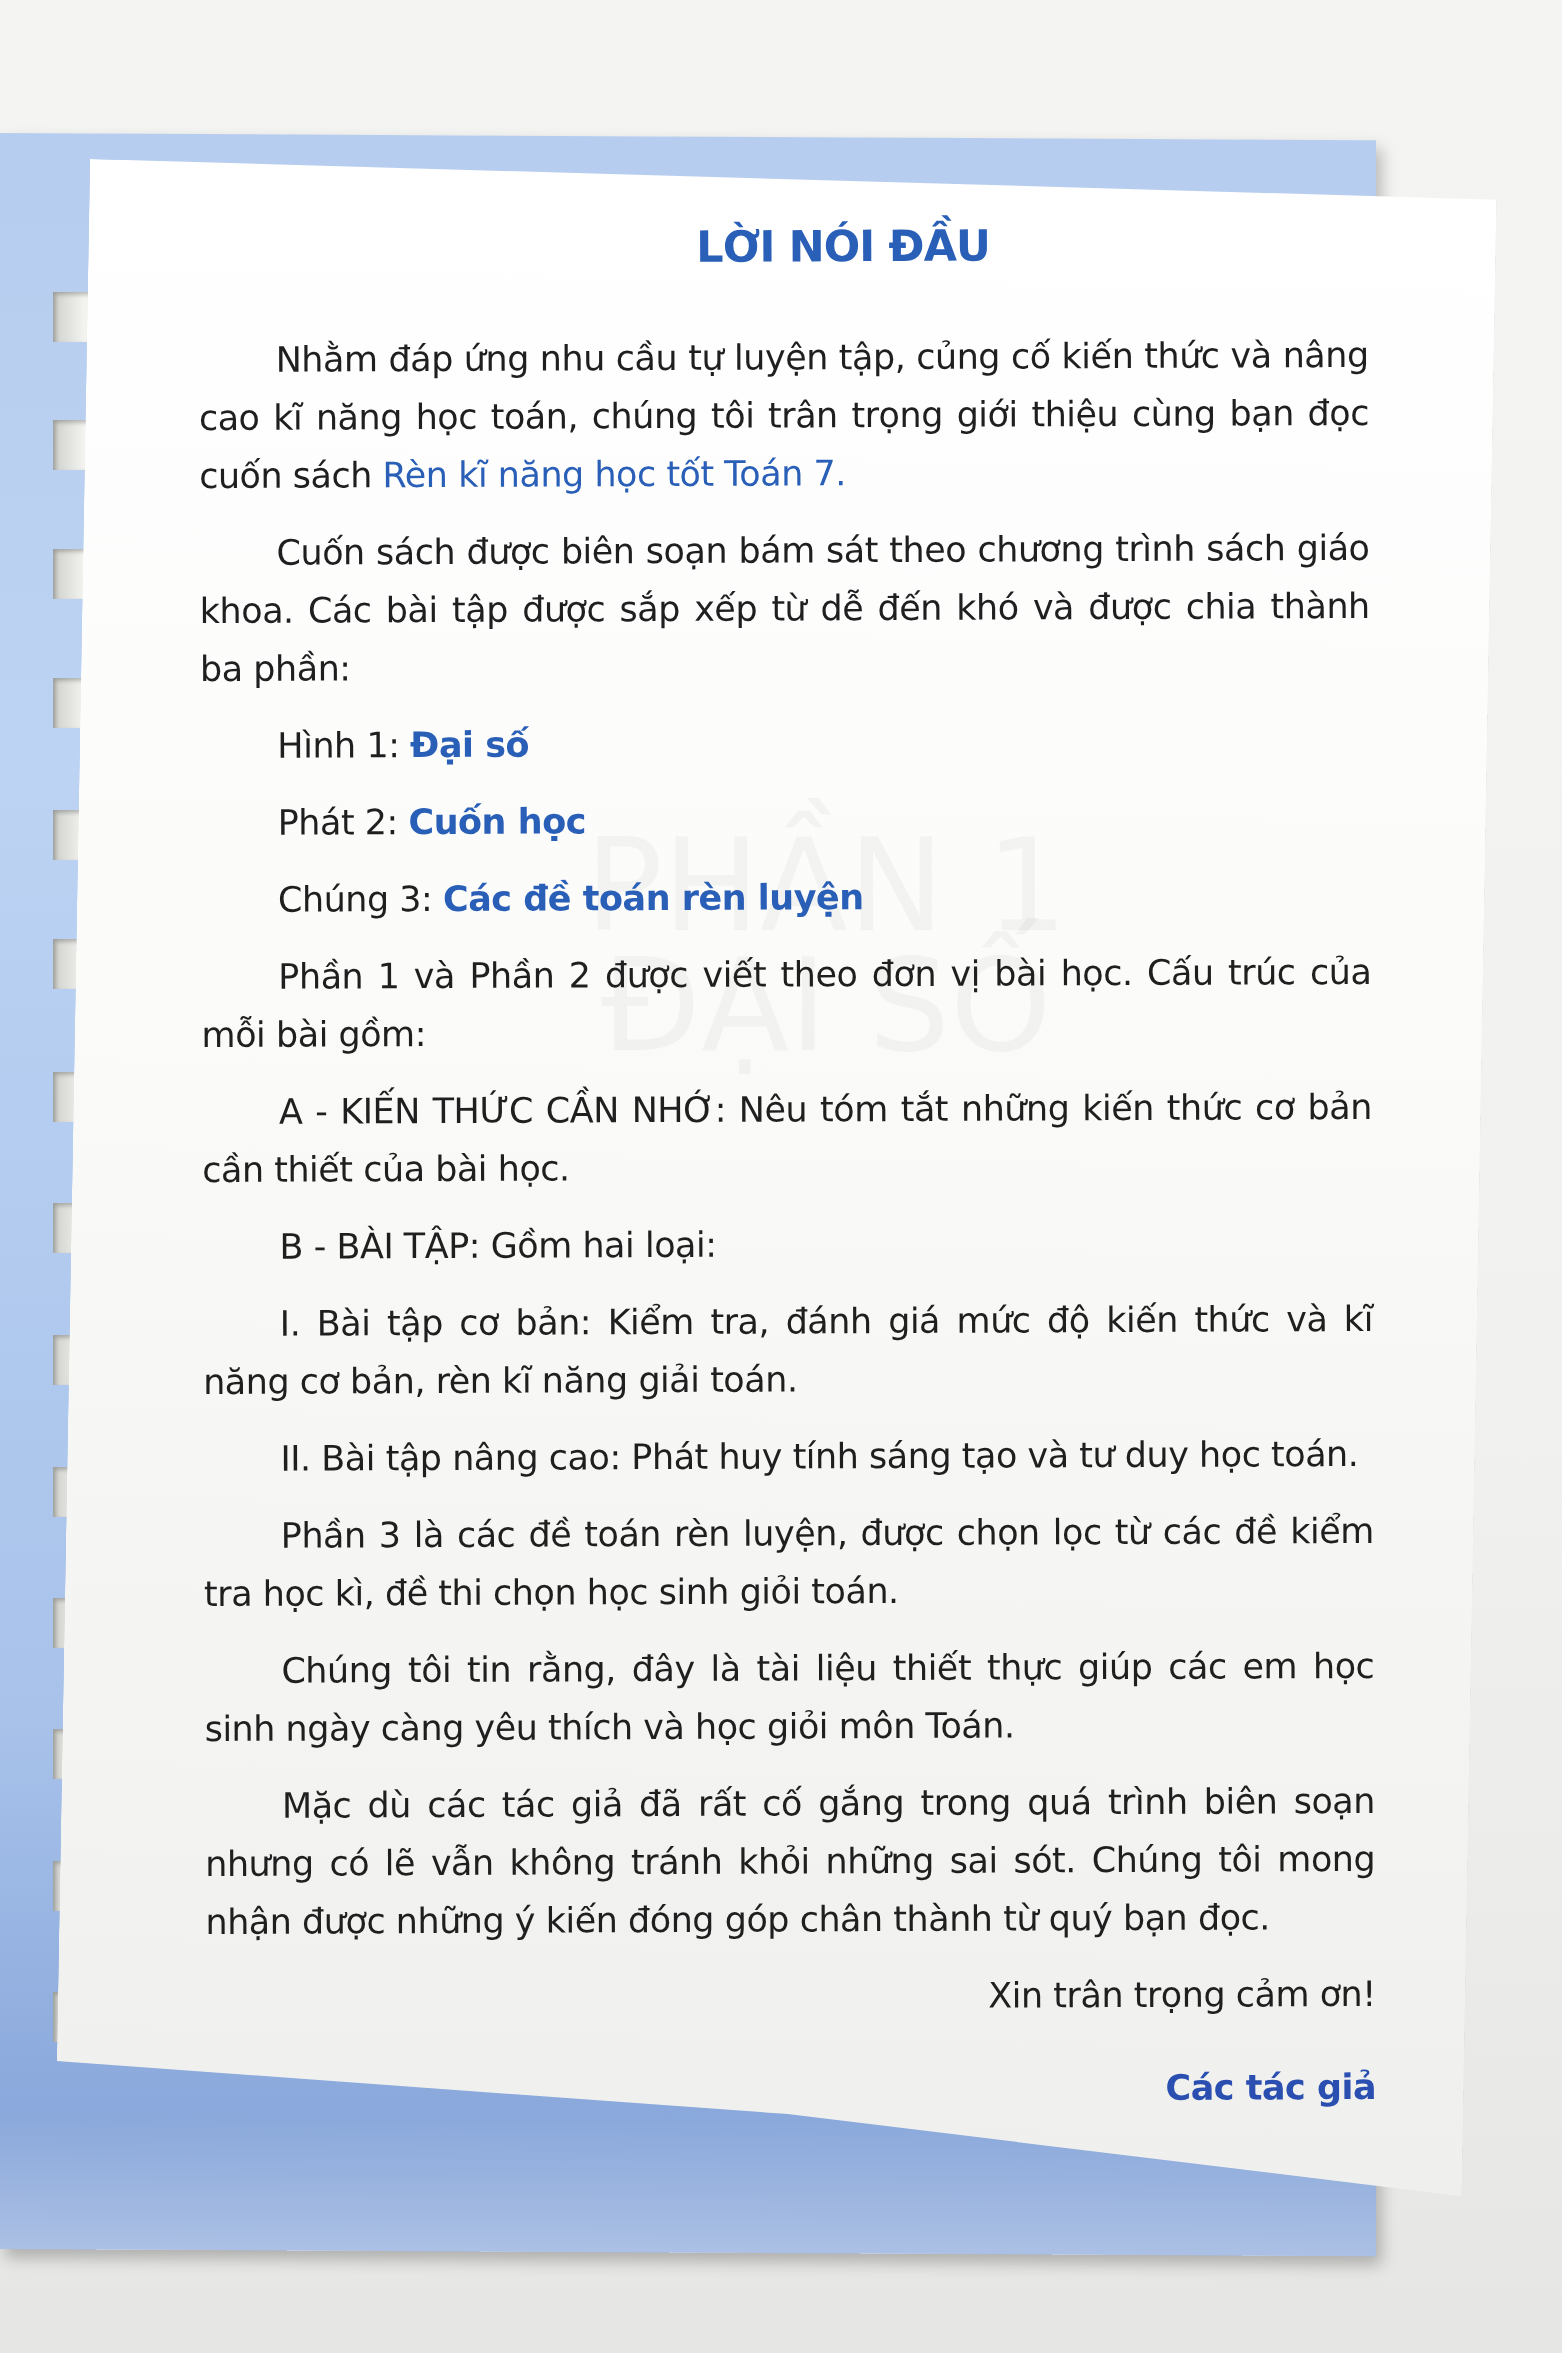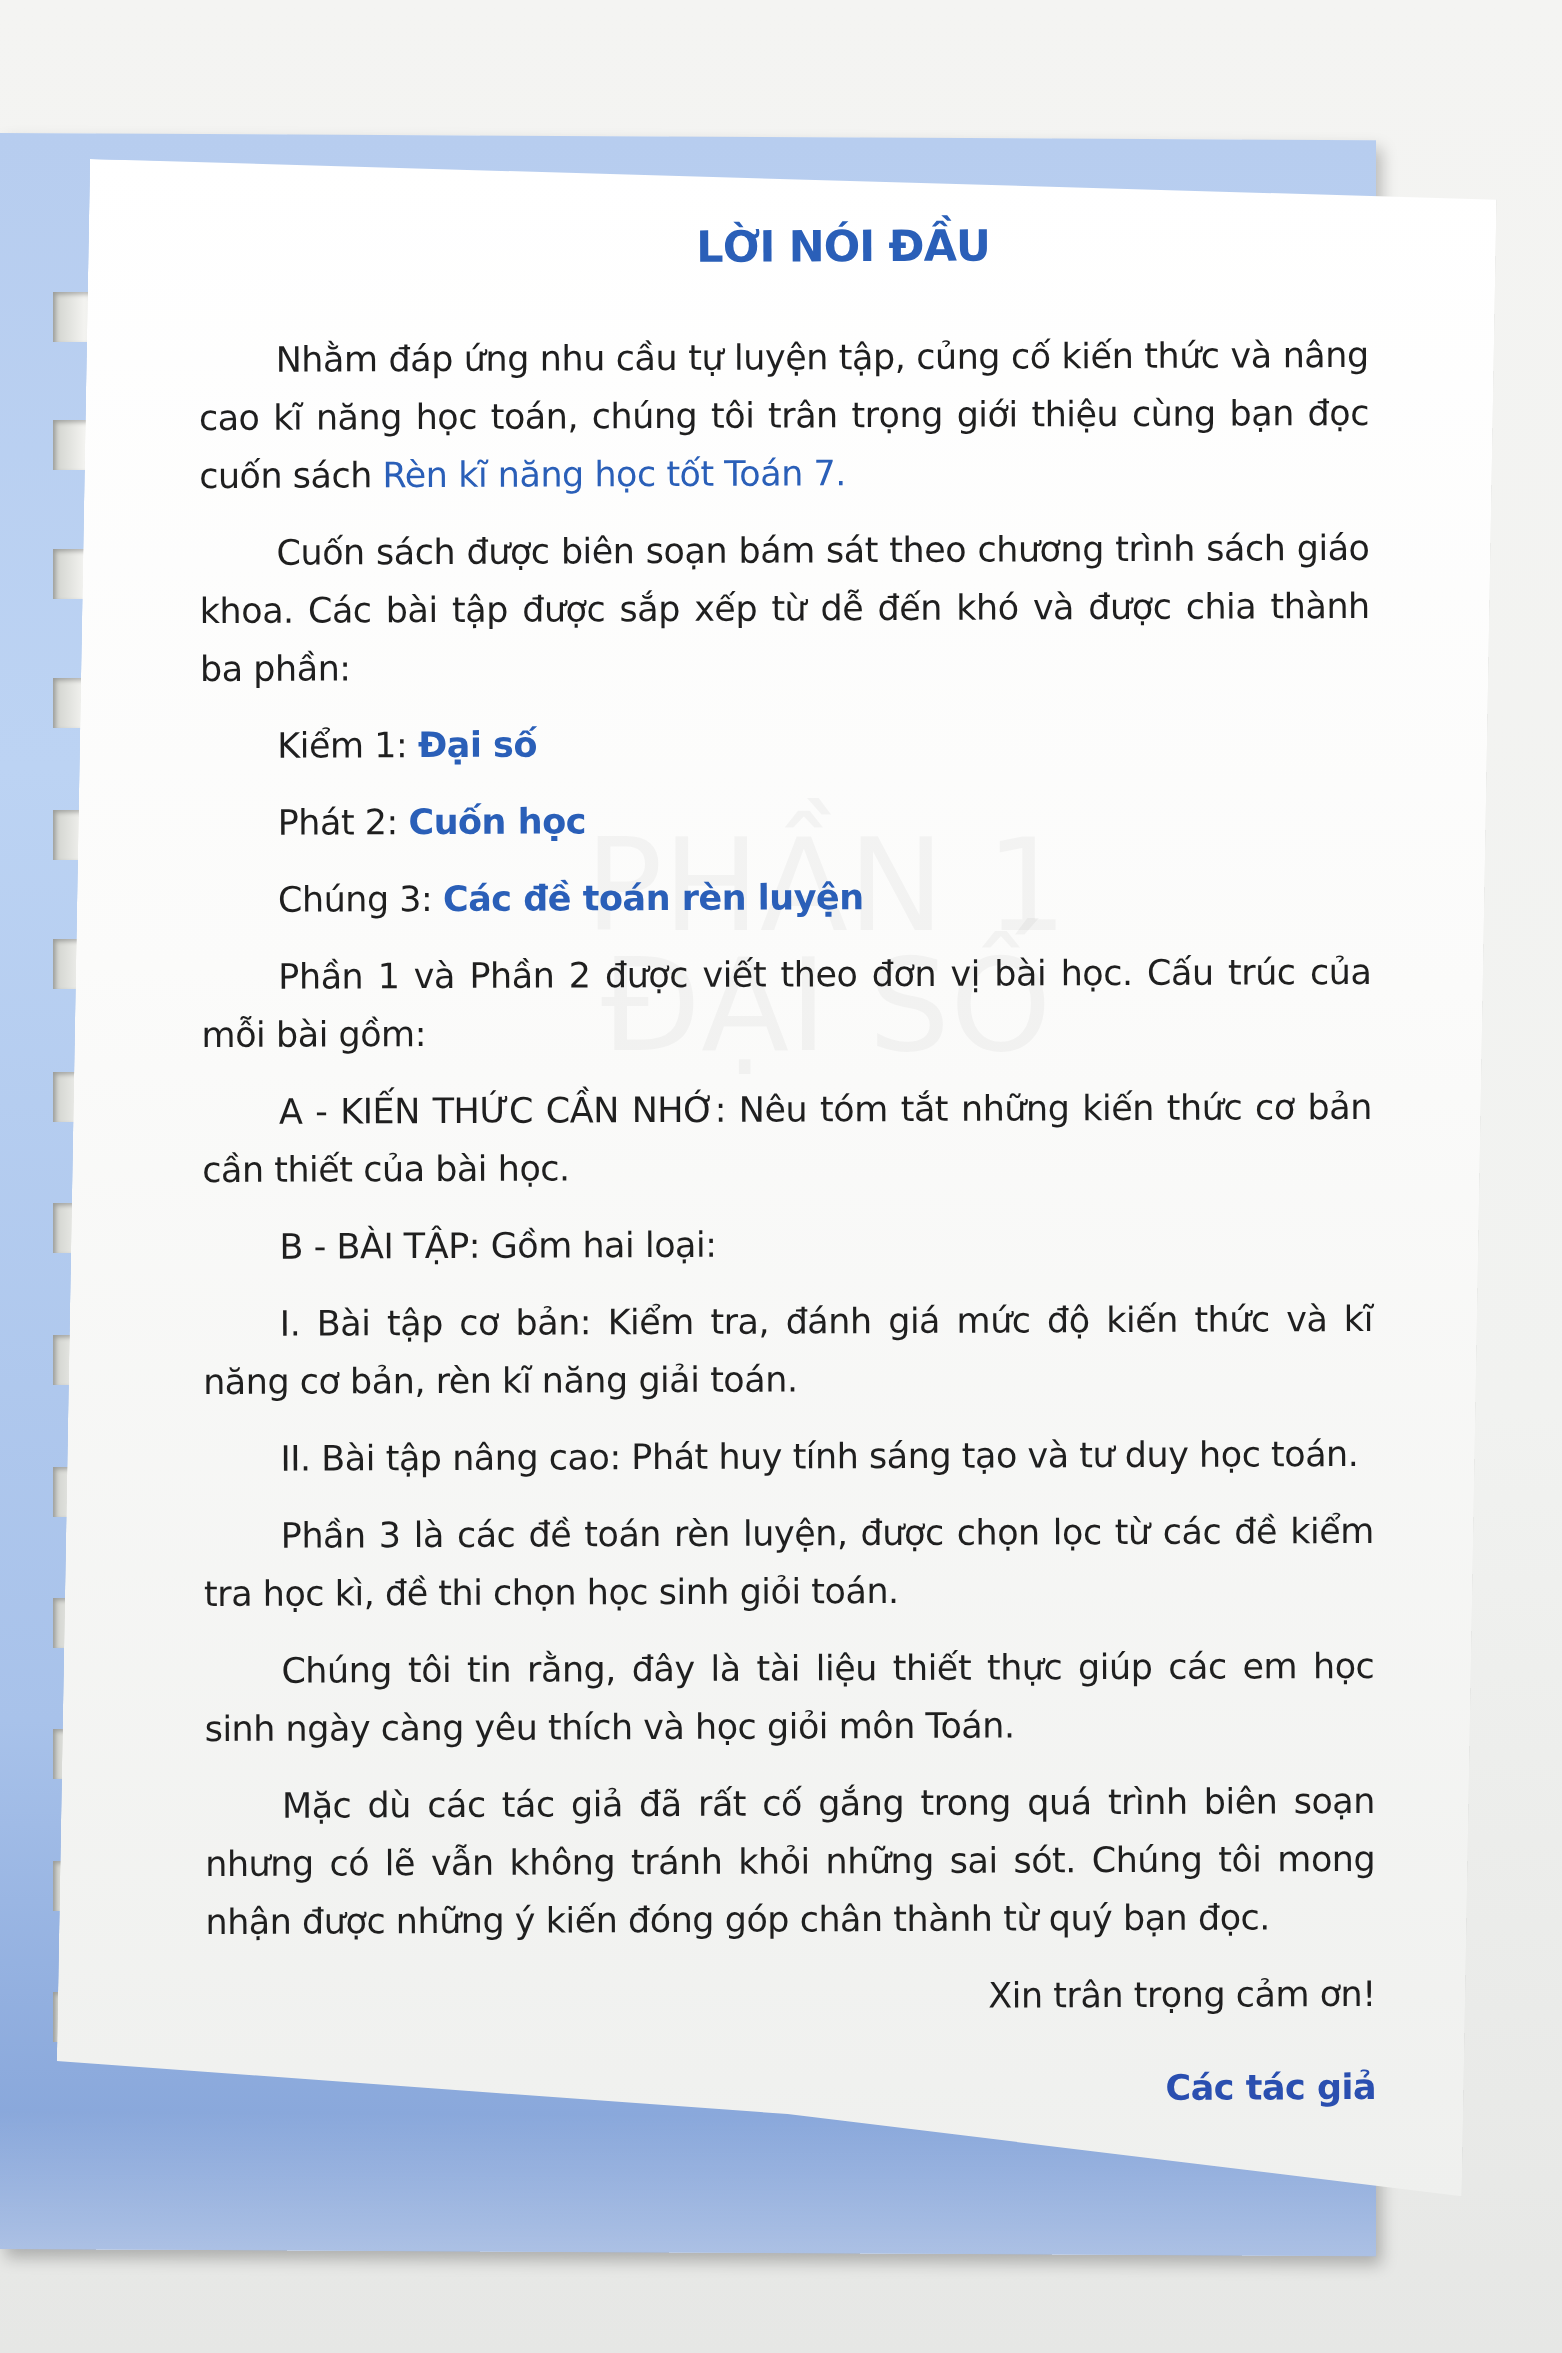--- a/index.html
+++ b/index.html
@@ -146,21 +146,21 @@
 <div class="content">
   <div class="title">LỜI NÓI ĐẦU</div>
 
   <p class="para">
     <span>Nhằm đáp ứng nhu cầu tự luyện tập, củng cố kiến thức và nâng cao kĩ năng học toán, chúng tôi trân trọng giới thiệu cùng bạn đọc cuốn sách </span><span class="blue">Rèn kĩ năng học tốt Toán 7.</span>
   </p>
 
   <p class="para">Cuốn sách được biên soạn bám sát theo chương trình sách giáo khoa. Các bài tập được sắp xếp từ dễ đến khó và được chia thành ba phần:</p>
 
   <p class="item">
-    <span>Kiểm 1: </span><span class="blue-bold">Đại số</span>
+    <span>Hình 1: </span><span class="blue-bold">Đại số</span>
   </p>
   <p class="item">
     <span>Phát 2: </span><span class="blue-bold">Cuốn học</span>
   </p>
   <p class="item">
     <span>Chúng 3: </span><span class="blue-bold">Các đề toán rèn luyện</span>
   </p>
 
   <p class="para">Phần 1 và Phần 2 được viết theo đơn vị bài học. Cấu trúc của mỗi bài gồm:</p>
   <p class="para">A - KIẾN THỨC CẦN NHỚ: Nêu tóm tắt những kiến thức cơ bản cần thiết của bài học.</p>

